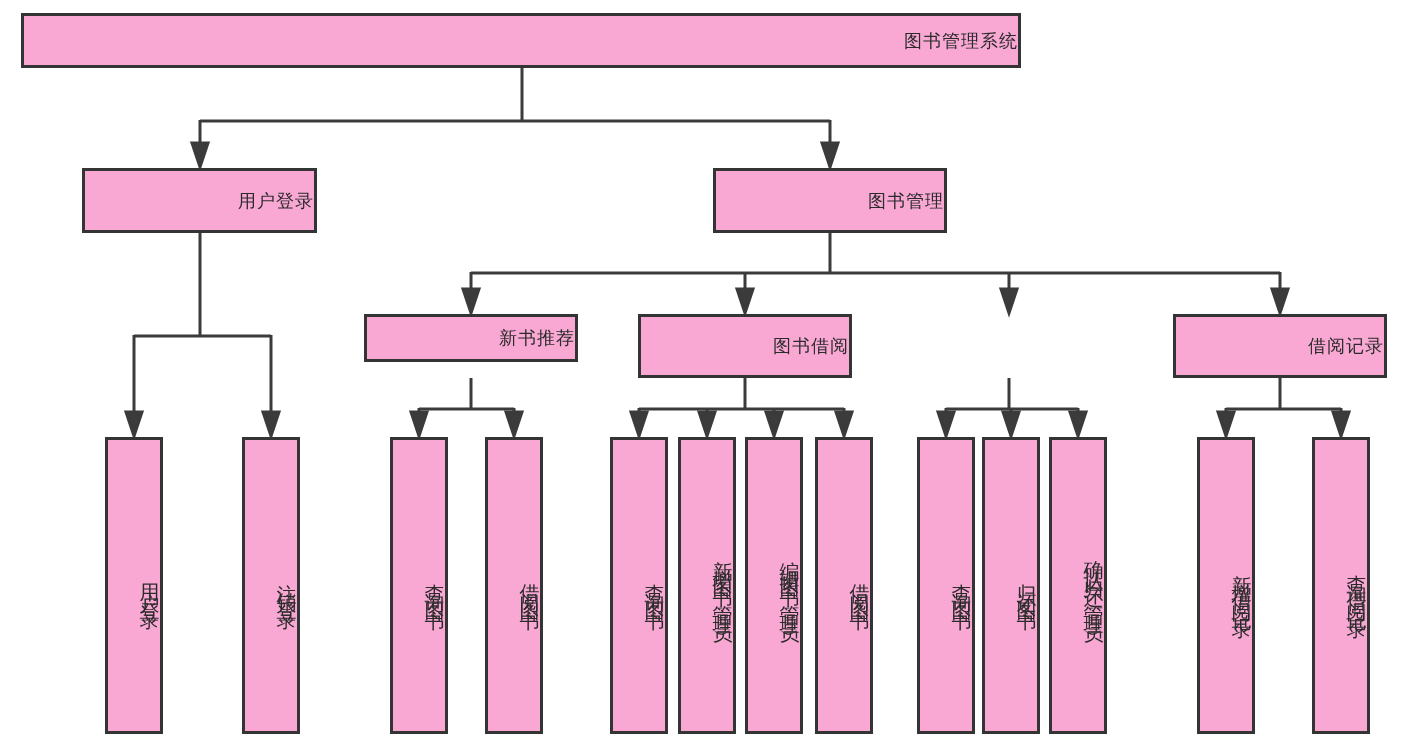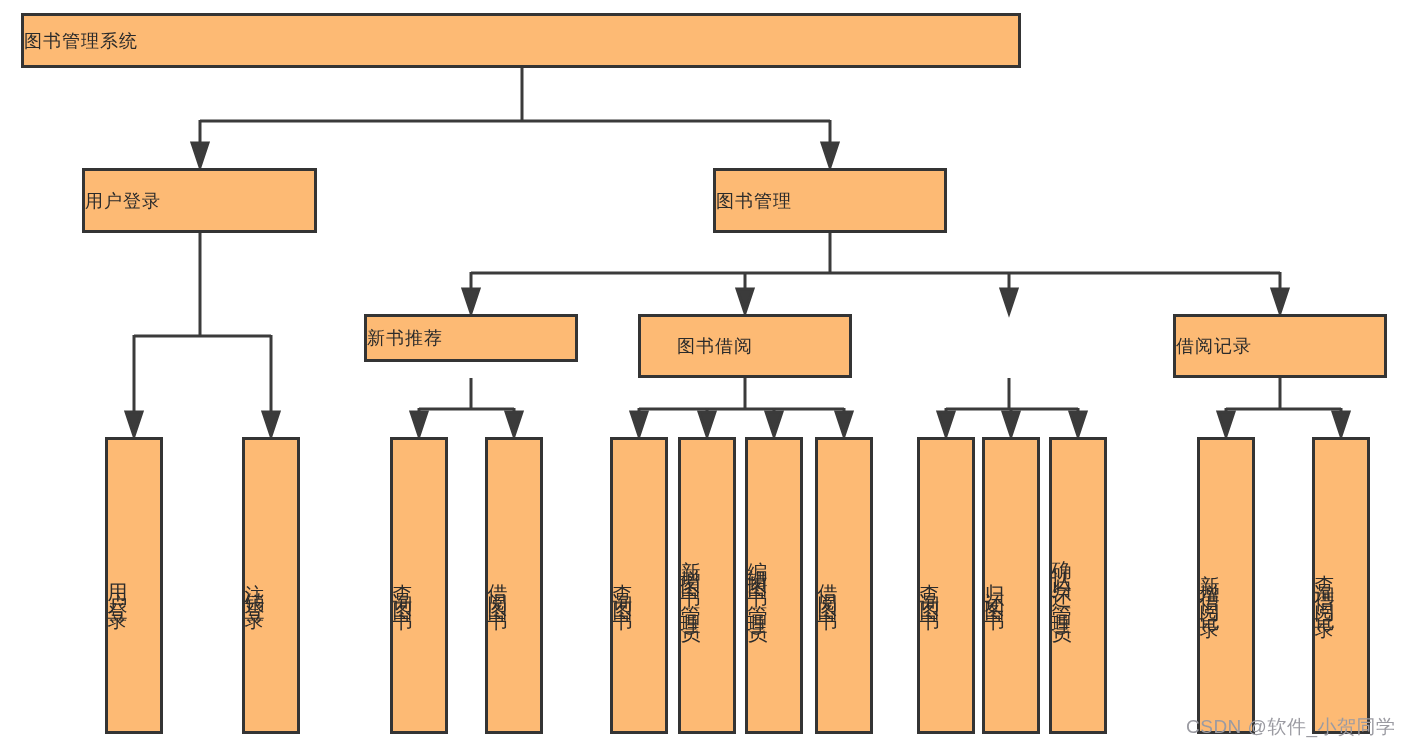--- a/index.html
+++ b/index.html
@@ -18,24 +18,24 @@
   .wires {
     position: absolute;
     left: 0; top: 0;
     width: 1405px; height: 747px;
     pointer-events: none;
   }
   .node {
     position: absolute;
     box-sizing: border-box;
     border: 3px solid #343434;
-    background: #fdba74;
+    background: #f9a8d4;
     display: flex;
     align-items: center;
-    justify-content: flex-start;
+    justify-content: flex-end;
     color: #2b2b2b;
   }
   .hnode {
     font-size: 18px;
     letter-spacing: 1px;
   }
   .vnode {
     width: 58px;
     top: 437px;
     height: 297px;
@@ -197,15 +197,14 @@
     <span class="vtext">确认归还（管理员）</span>
   </div>
 
   <div class="node vnode" style="left:1197px;">
     <span class="vtext">新增借阅记录</span>
   </div>
   <div class="node vnode" style="left:1312px;">
     <span class="vtext">查询借阅记录</span>
   </div>
 
-  <div class="watermark">CSDN @软件_小贺同学</div>
 
 </div>
 
 </body></html>

